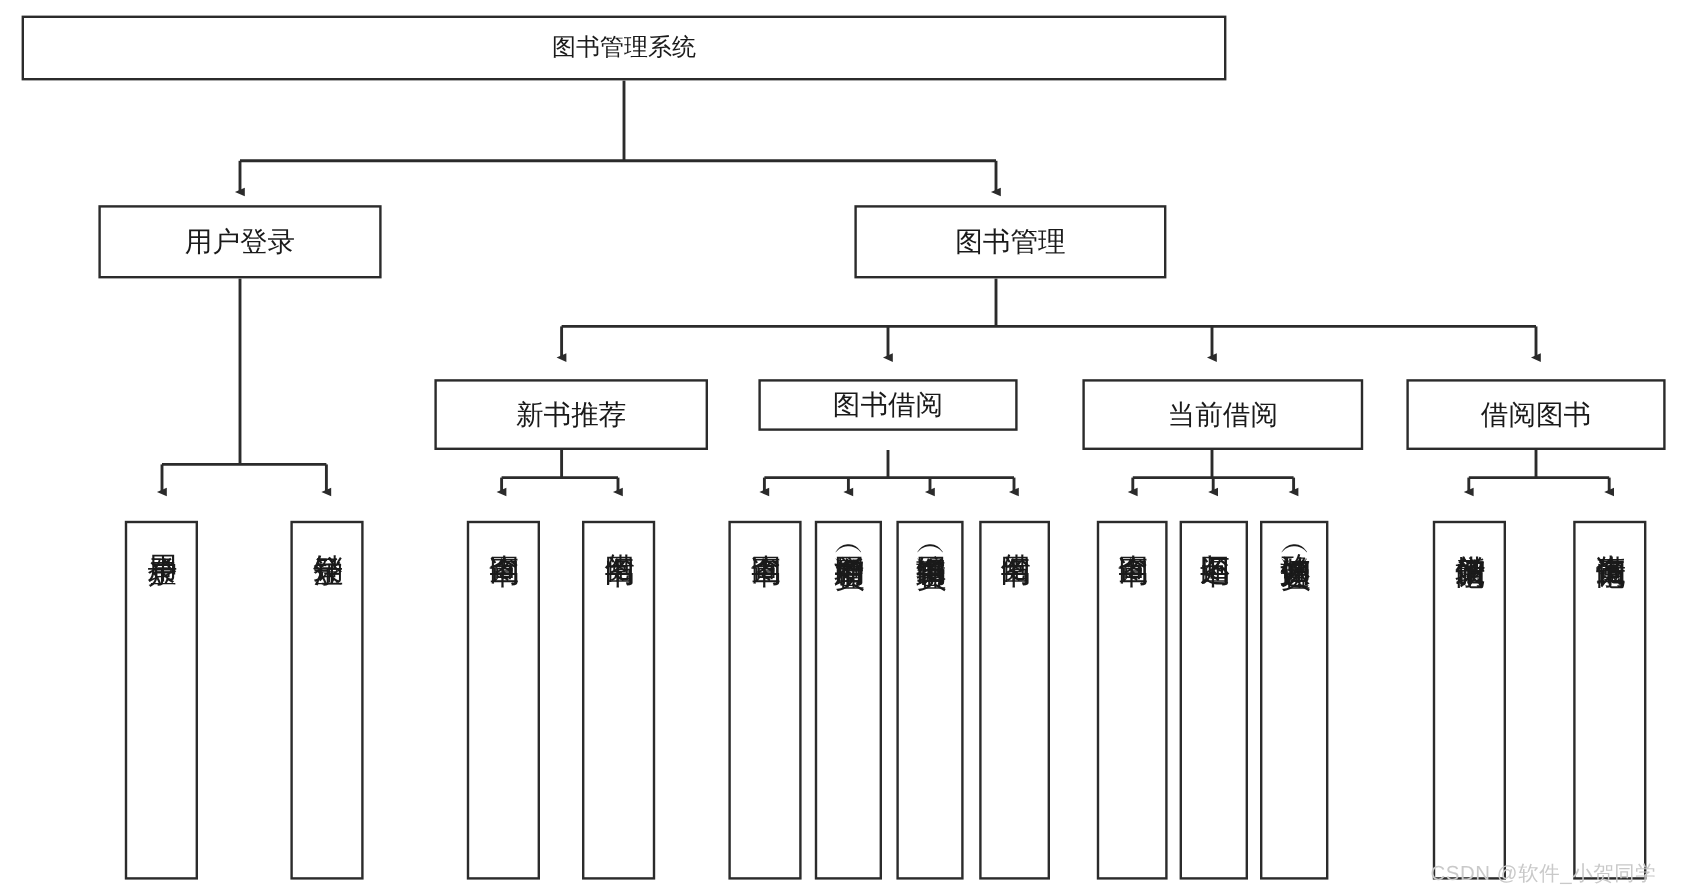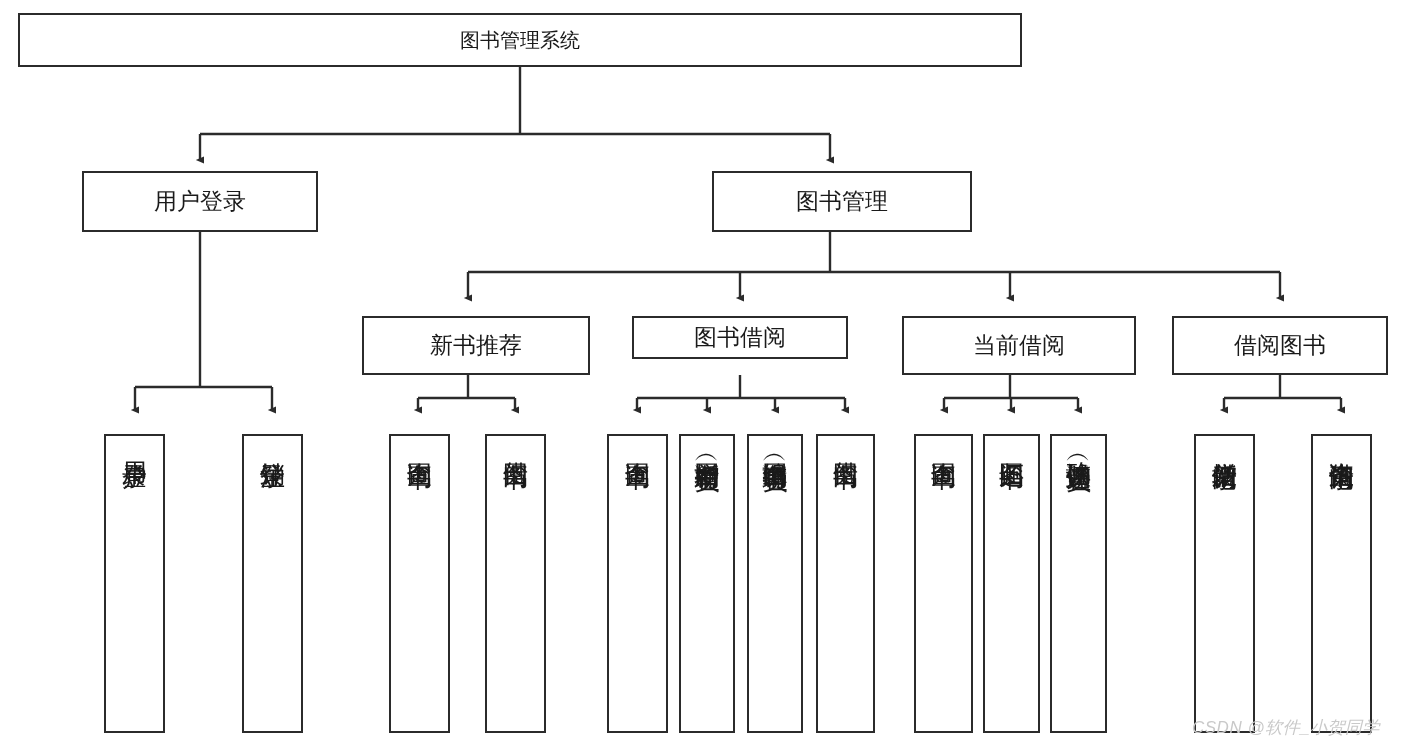--- a/index.html
+++ b/index.html
@@ -61,21 +61,20 @@
     letter-spacing: 1px;
     line-height: 1;
   }
   .watermark {
     position: absolute;
     font-size: 17px;
     color: #c9c9c9;
     white-space: nowrap;
     letter-spacing: 0.5px;
     user-select: none;
-    font-style: italic;
   }
 </style>
 </head>
 <body>
 
 <div id="canvas">
 
   <svg class="edges" viewBox="0 0 1405 747">
     <defs>
       <marker id="arrow" markerWidth="9" markerHeight="9" refX="4.2" refY="4.4" orient="auto" markerUnits="userSpaceOnUse">

